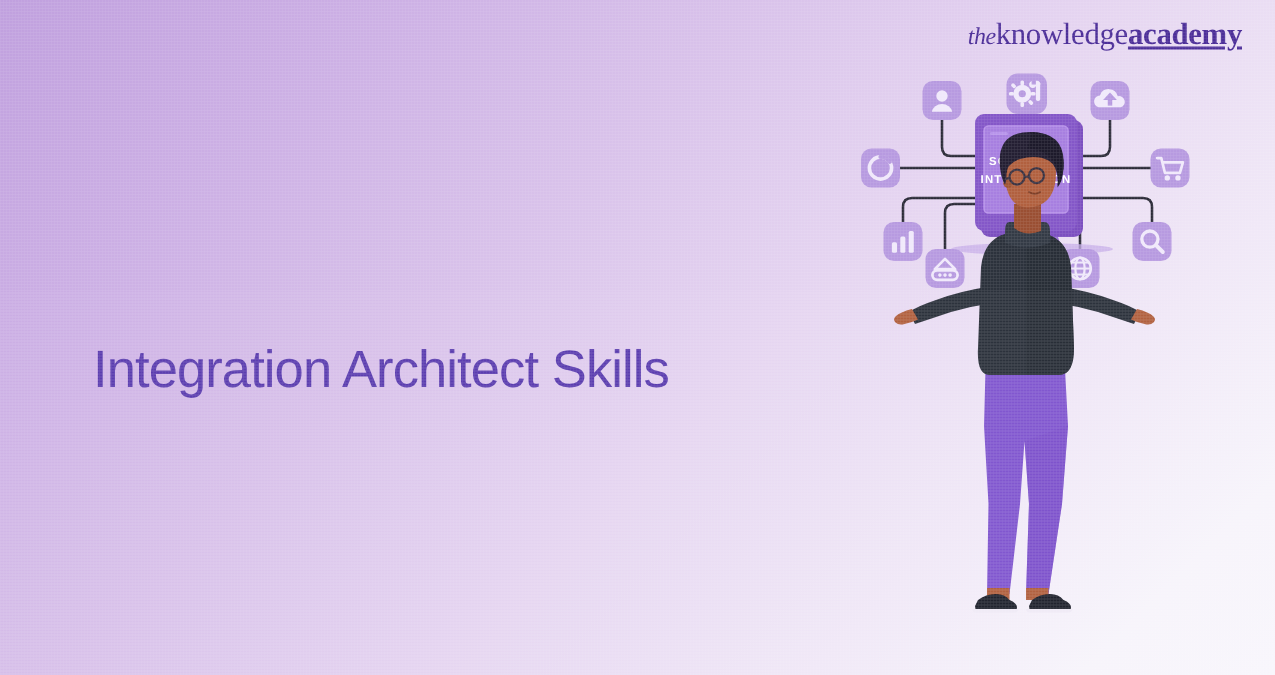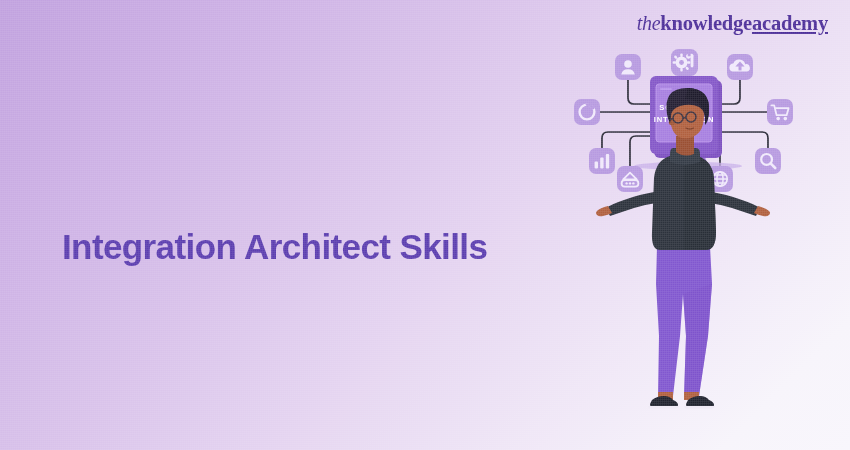--- a/index.html
+++ b/index.html
@@ -41,39 +41,39 @@
     font-family: "Liberation Serif", serif;
     font-size: 20.5px;
     color: #4d2f99;
     letter-spacing: -0.2px;
     white-space: nowrap;
     line-height: 1;
   }
   #logo .w-the {
     font-style: italic;
     font-weight: 400;
-    font-size: 20px;
+    font-size: 16px;
     letter-spacing: -0.3px;
   }
   #logo .w-knowledge {
-    font-weight: 700;
+    font-weight: 400;
     margin-top: 40px;
   }
   #logo .w-academy {
     font-weight: 700;
     text-decoration: underline;
   }
 
   
   #headline {
     position: absolute;
     left: 62px;
     top: 204px;
     font-size: 35px;
-    font-weight: 700;
+    font-weight: 400;
     color: #5b3daf;
     letter-spacing: -0.6px;
     line-height: 1.15;
     white-space: nowrap;
   }
 
   
   #illustration {
     position: absolute;
     left: 560px;

